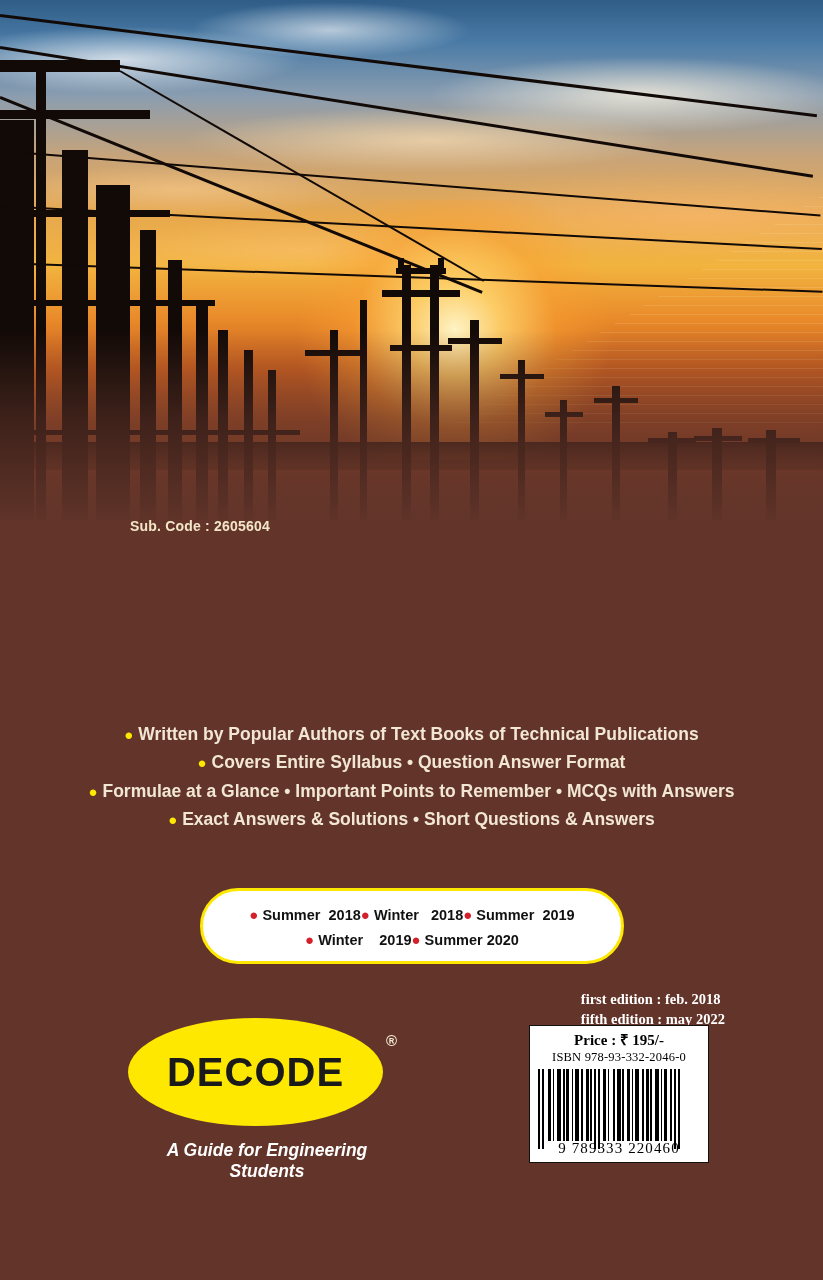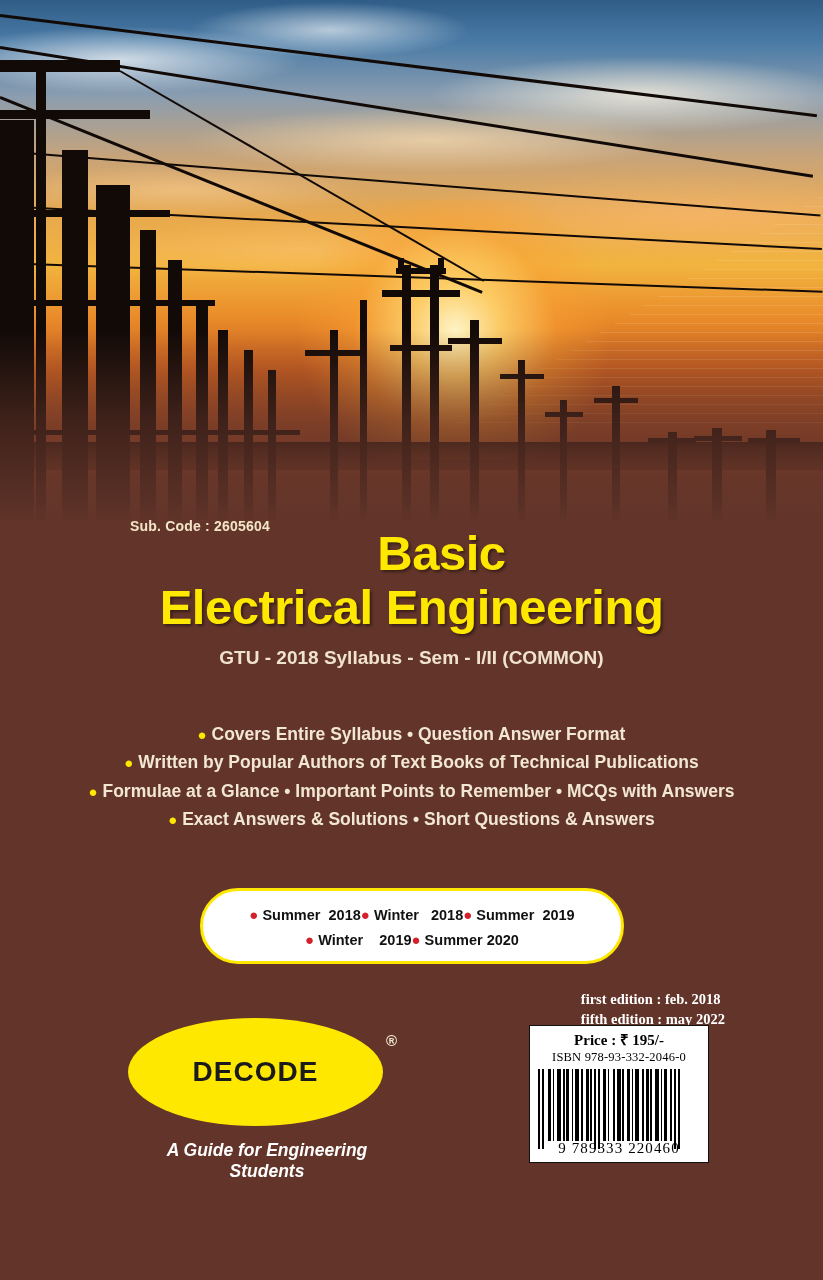--- a/index.html
+++ b/index.html
@@ -165,21 +165,21 @@
 
   
   .logo-wrap { position: absolute; left: 128px; top: 1018px; width: 290px; }
   .logo-ellipse {
     width: 255px; height: 108px; background: #ffe800;
     border-radius: 50%;
     display: flex; align-items: center; justify-content: center;
     position: relative;
   }
   .logo-text {
-    font-size: 28px; font-weight: 700; color: #1a1a1a;
+    font-size: 40px; font-weight: 700; color: #1a1a1a;
     letter-spacing: 1px; font-family: "Liberation Sans", sans-serif;
   }
   .reg {
     position: absolute; right: -14px; top: 14px;
     font-size: 15px; color: #f2e7d3; font-weight: 700;
   }
   .tagline {
     margin-top: 14px; color: #ffffff; font-size: 17.5px;
     font-weight: 700; font-style: italic; text-align: center;
     width: 278px;
@@ -247,29 +247,24 @@
       <div class="sil" style="left:0px;  top:96px;  width:520px; height:3px; transform: rotate(22deg); transform-origin: left center;"></div>
       <div class="sil" style="left:120px;top:70px;  width:420px; height:2px; transform: rotate(30deg); transform-origin: left center;"></div>
     </div>
 
     <div class="ground"></div>
     <div class="photo-fade"></div>
   </div>
 
   <div class="subcode">Sub. Code : 2605604</div>
 
-  <div class="title-block">
-    <div class="title1">Basic</div>
-    <div class="title2">Electrical Engineering</div>
-    <div class="syllabus">GTU - 2018 Syllabus - Sem - I/II (COMMON)</div>
-  </div>
 
   <div class="features">
+    <div><span class="b">●</span> <span>Written by Popular Authors of Text Books of Technical Publications</span></div>
     <div><span class="b">●</span> <span>Covers Entire Syllabus • Question Answer Format</span></div>
-    <div><span class="b">●</span> <span>Written by Popular Authors of Text Books of Technical Publications</span></div>
     <div><span class="b">●</span> <span>Formulae at a Glance • Important Points to Remember • MCQs with Answers</span></div>
     <div><span class="b">●</span> <span>Exact Answers &amp; Solutions • Short Questions &amp; Answers</span></div>
   </div>
 
   <div class="papers-wrap">
     <div class="papers-outer"></div>
     <div class="papers-rows">
       <div class="papers-row">
         <span class="paper-item"><span class="dot">●</span> <span>Summer  2018</span></span>
         <span class="paper-item"><span class="dot">●</span> <span>Winter   2018</span></span>

